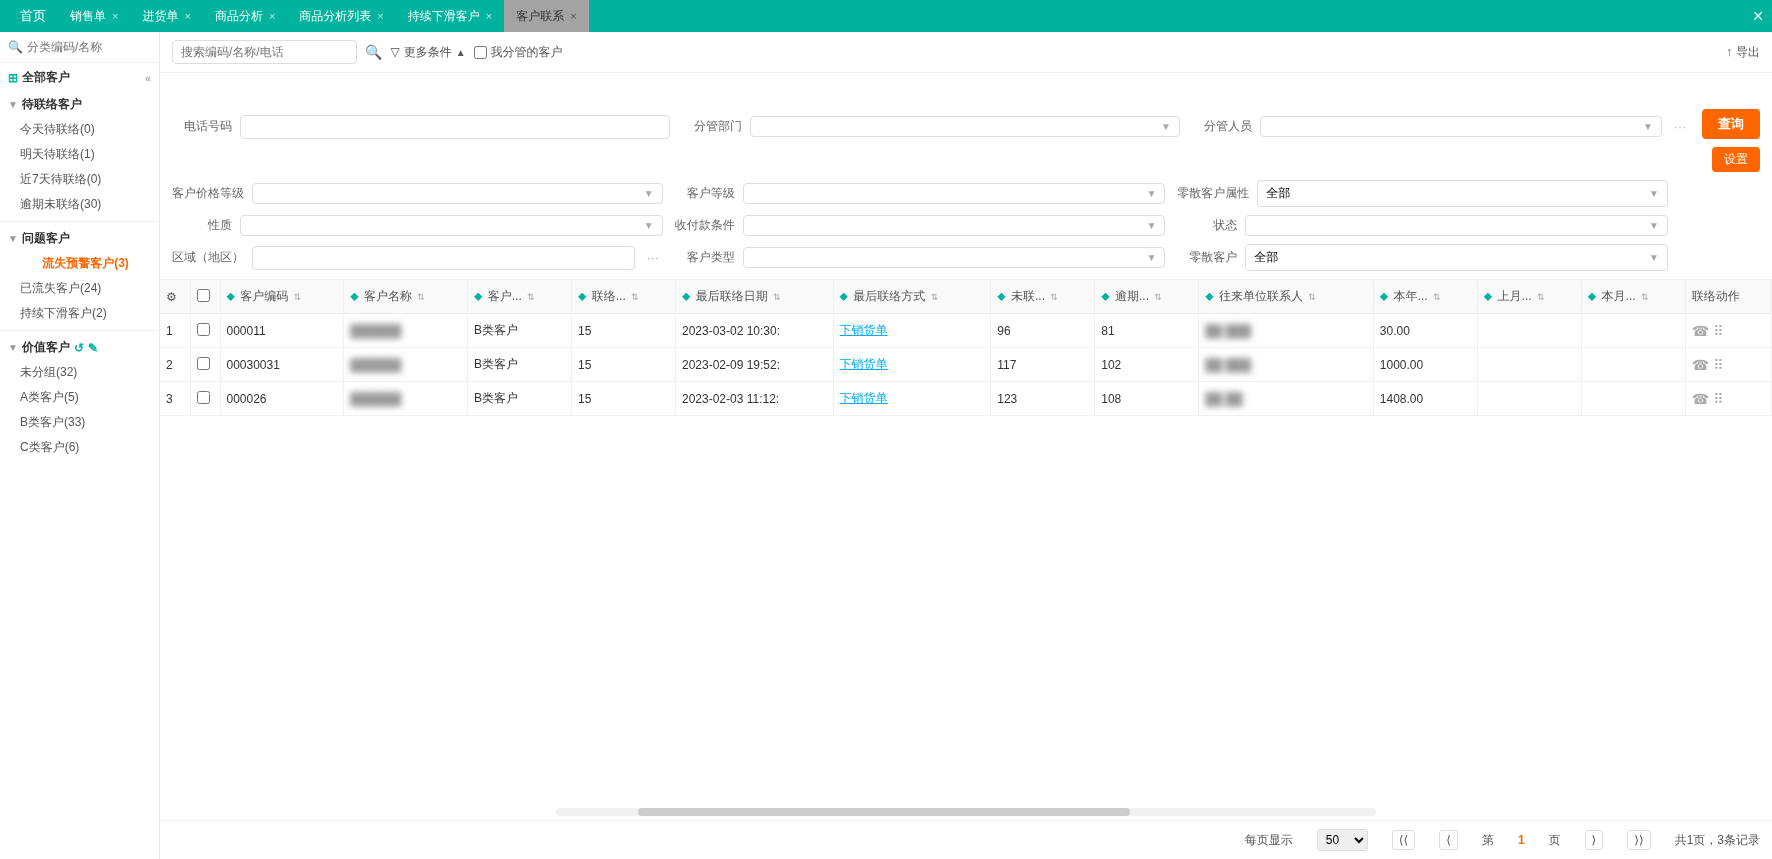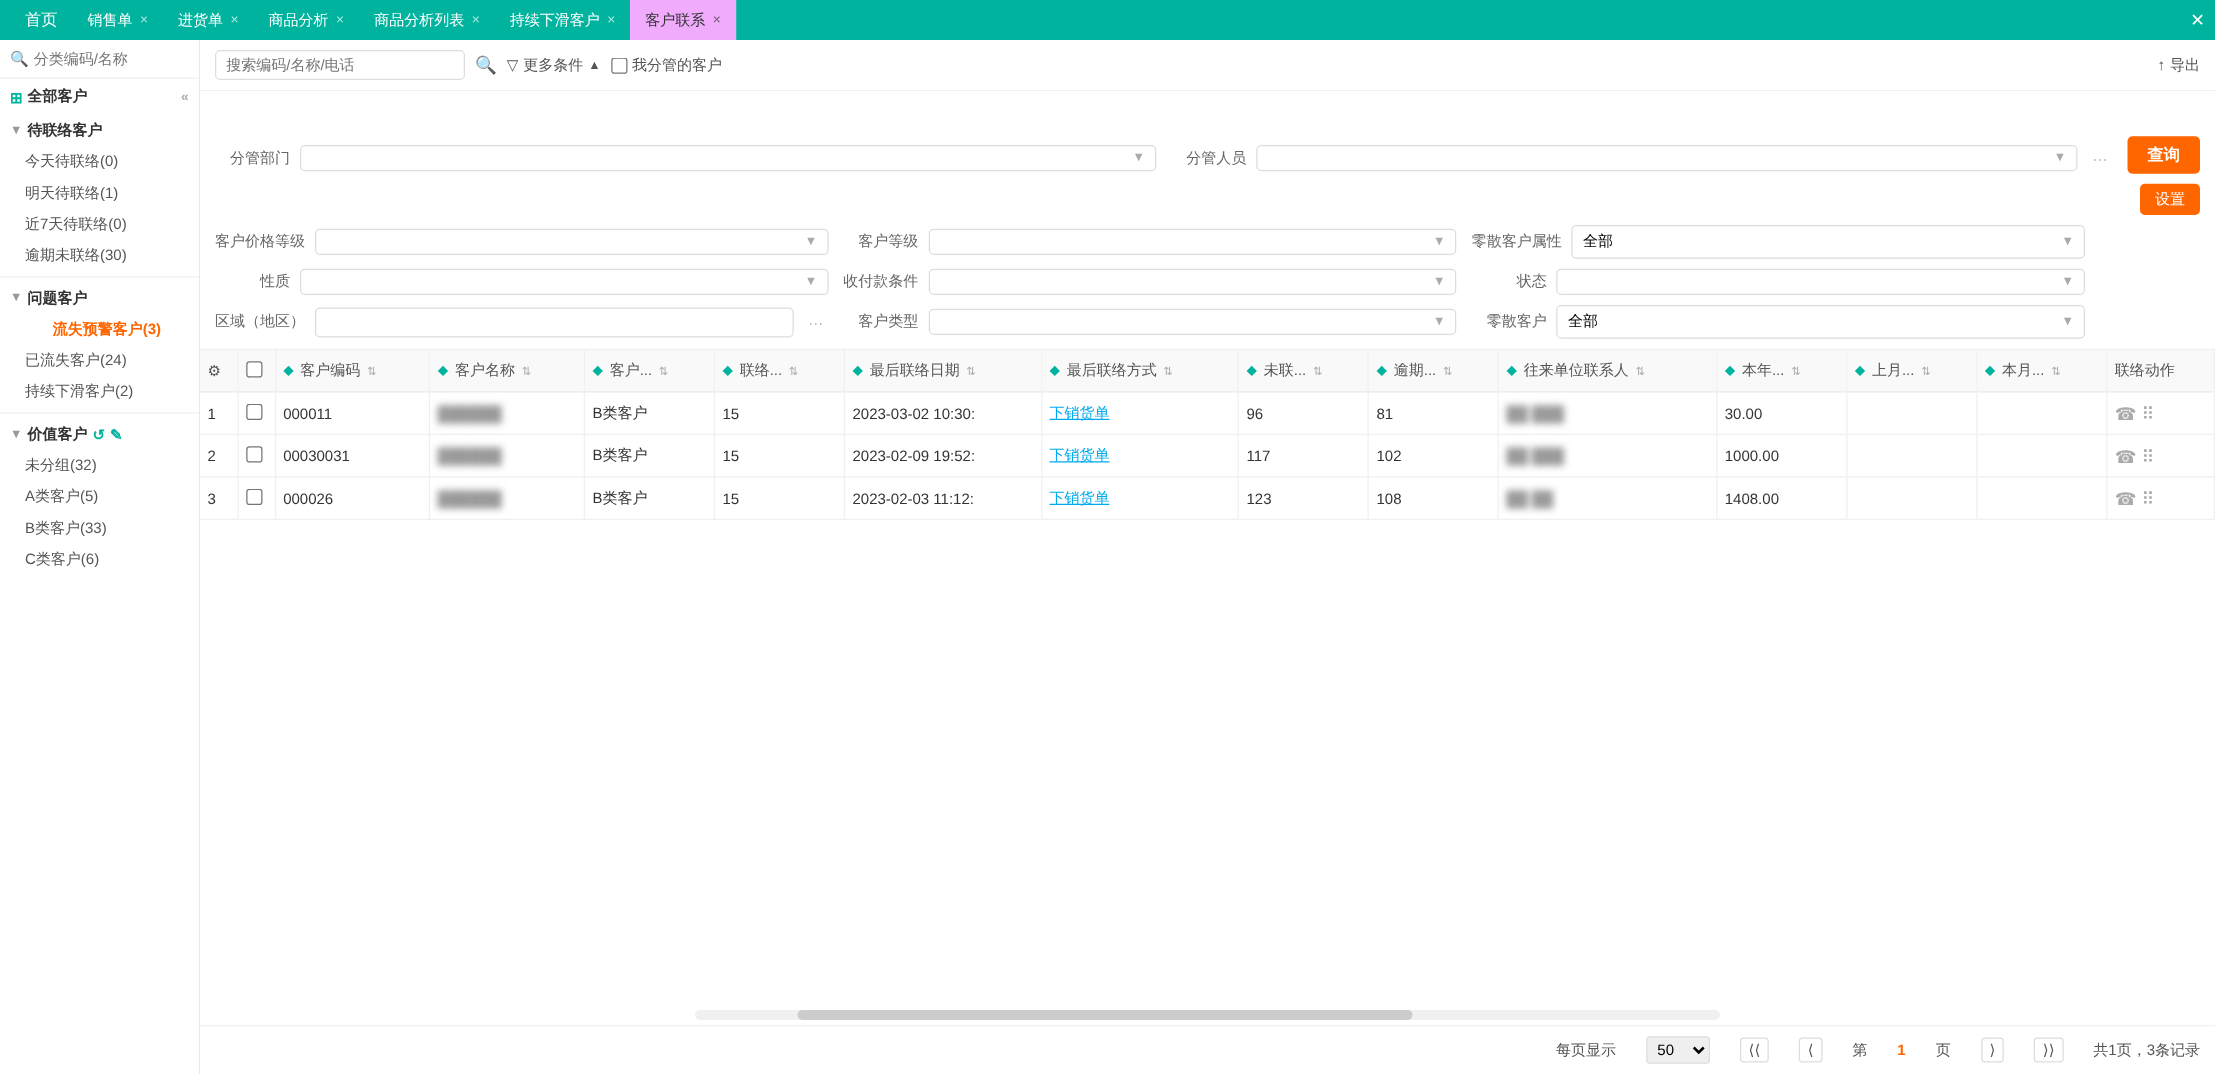--- a/index.html
+++ b/index.html
@@ -19,21 +19,21 @@
       padding: 0 12px;
       height: 32px;
       display: flex;
       align-items: center;
       cursor: pointer;
       font-size: 13px;
       white-space: nowrap;
       color: #fff;
     }
     .top-nav .nav-item.active {
-      background: #f0abfc;
+      background: #a3a3a3;
       color: #333;
     }
     .top-nav .nav-item .close-x {
       margin-left: 6px;
       font-size: 11px;
       opacity: 0.7;
     }
     .top-nav .nav-home {
       padding: 0 12px;
       height: 16px;
@@ -157,21 +157,21 @@
       display: flex;
       align-items: center;
       border-bottom: 1px solid #f0f0f0;
       gap: 8px;
     }
     .filter-search-input {
       border: 1px solid #ddd;
       border-radius: 4px;
       padding: 4px 8px;
       font-size: 12px;
-      width: 200px;
+      width: 185px;
       outline: none;
       color: #999;
     }
     .filter-search-btn {
       background: none;
       border: none;
       cursor: pointer;
       color: #ff6600;
       font-size: 14px;
     }
@@ -512,20 +512,24 @@
       <button class="export-btn">
         <span>↑</span>
         <span>导出</span>
       </button>
     </div>
 
     <div class="filter-panel">
 
       <div class="filter-row">
         <div class="filter-field">
+          <span class="filter-label">电话号码</span>
+          <input class="filter-input" type="text" style="">
+        </div>
+        <div class="filter-field">
           <span class="filter-label">分管部门</span>
           <div class="filter-select filter-select-wide">
             <span></span>
             <span class="down-arrow">▼</span>
           </div>
         </div>
         <div class="filter-field">
           <span class="filter-label">分管人员</span>
           <div class="filter-select filter-select-wide">
             <span></span>

